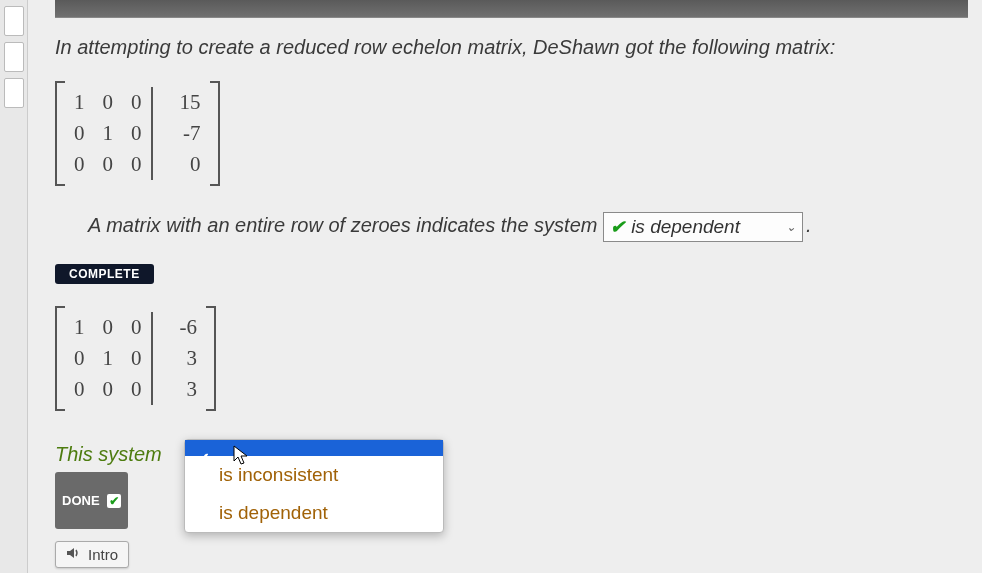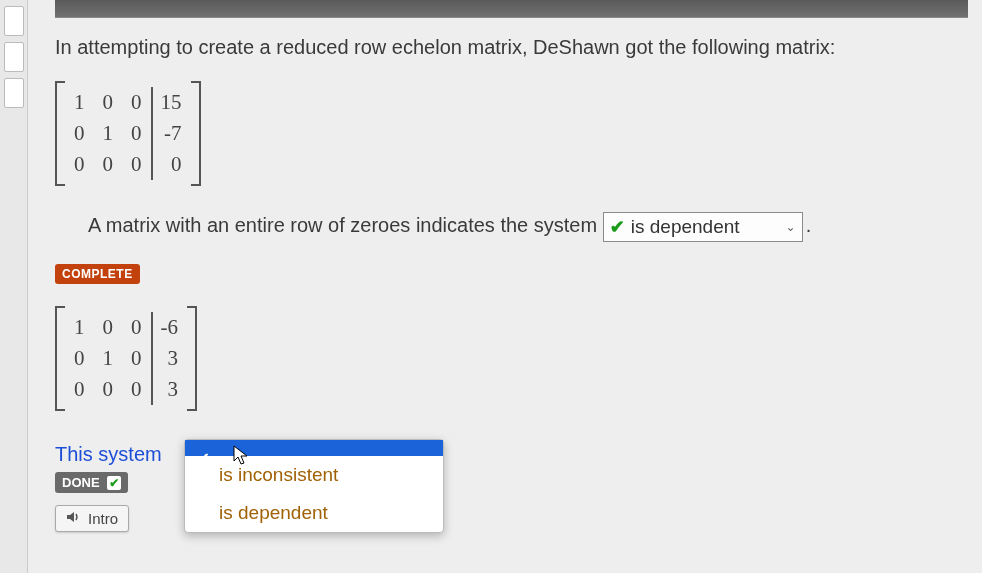--- a/index.html
+++ b/index.html
@@ -36,20 +36,21 @@
       left: 55px; right: 14px; top: 0;
       height: 18px;
       background: linear-gradient(#5a5a5a, #707070);
       border-bottom: 1px solid #888;
     }
     .qtext {
       font-size: 20px;
       color: #3a3a3a;
       margin: 24px 0 16px 0;
       line-height: 1.35;
+      font-style: italic;
     }
     .matrix {
       display: inline-block;
       position: relative;
       padding: 6px 10px;
       margin: 4px 0 18px 0;
     }
     .matrix::before, .matrix::after {
       content: "";
       position: absolute;
@@ -62,60 +63,60 @@
     .matrix::after { right: 0; border-right: 2px solid #555; }
     .matrix table { border-collapse: collapse; }
     .matrix td {
       font-family: "Times New Roman", serif;
       font-size: 21px;
       color: #444;
       text-align: right;
       padding: 3px 9px;
       min-width: 20px;
     }
-    .matrix td.aug { border-left: 2px solid #555; padding-left: 8px; }
+    .matrix td.aug { border-left: 2px solid #555; padding-left: 27px; }
     .inline-answer {
       display: inline-flex;
       align-items: center;
       border: 1px solid #8a8a8a;
       background: #fdfdfd;
       height: 30px;
       padding: 0 6px 0 6px;
       vertical-align: middle;
       min-width: 200px;
       position: relative;
     }
     .inline-answer .check { color: #1a9c1a; font-weight: bold; margin-right: 6px; font-size: 18px; }
     .inline-answer .sel-text { font-size: 19px; color: #333; flex: 1; }
     .inline-answer .chev { color: #666; font-size: 12px; margin-left: 8px; }
     .period { font-size: 20px; margin-left: 3px; }
     .badge {
       display: inline-block;
-      background: #c2410c;
+      background: #0f172a;
       color: #fff;
       font-size: 12px;
       font-weight: bold;
       letter-spacing: 0.5px;
-      padding: 3px 7px;
+      padding: 3px 14px;
       border-radius: 3px;
       margin-top: 6px;
     }
     .q2block { margin-top: 18px; }
     .bottom-row {
       margin-top: 10px;
       position: relative;
     }
-    .this-system { font-size: 20px; color: #1d4ed8; }
+    .this-system { font-size: 20px; color: #4d7c0f; font-style: italic; }
     .done-badge {
       display: inline-block;
       background: #6a6a6a;
       color: #fff;
       font-size: 13px;
       font-weight: bold;
-      padding: 3px 7px;
+      padding: 21px 7px;
       border-radius: 3px;
       margin-top: 6px;
     }
     .done-badge .bcheck { background:#fff; color:#1a9c1a; border-radius:2px; padding:0 2px; margin-left:4px; font-size:12px; }
     .intro-btn {
       display: inline-flex;
       align-items: center;
       border: 1px solid #aaa;
       background: #f5f5f5;
       padding: 4px 10px;

